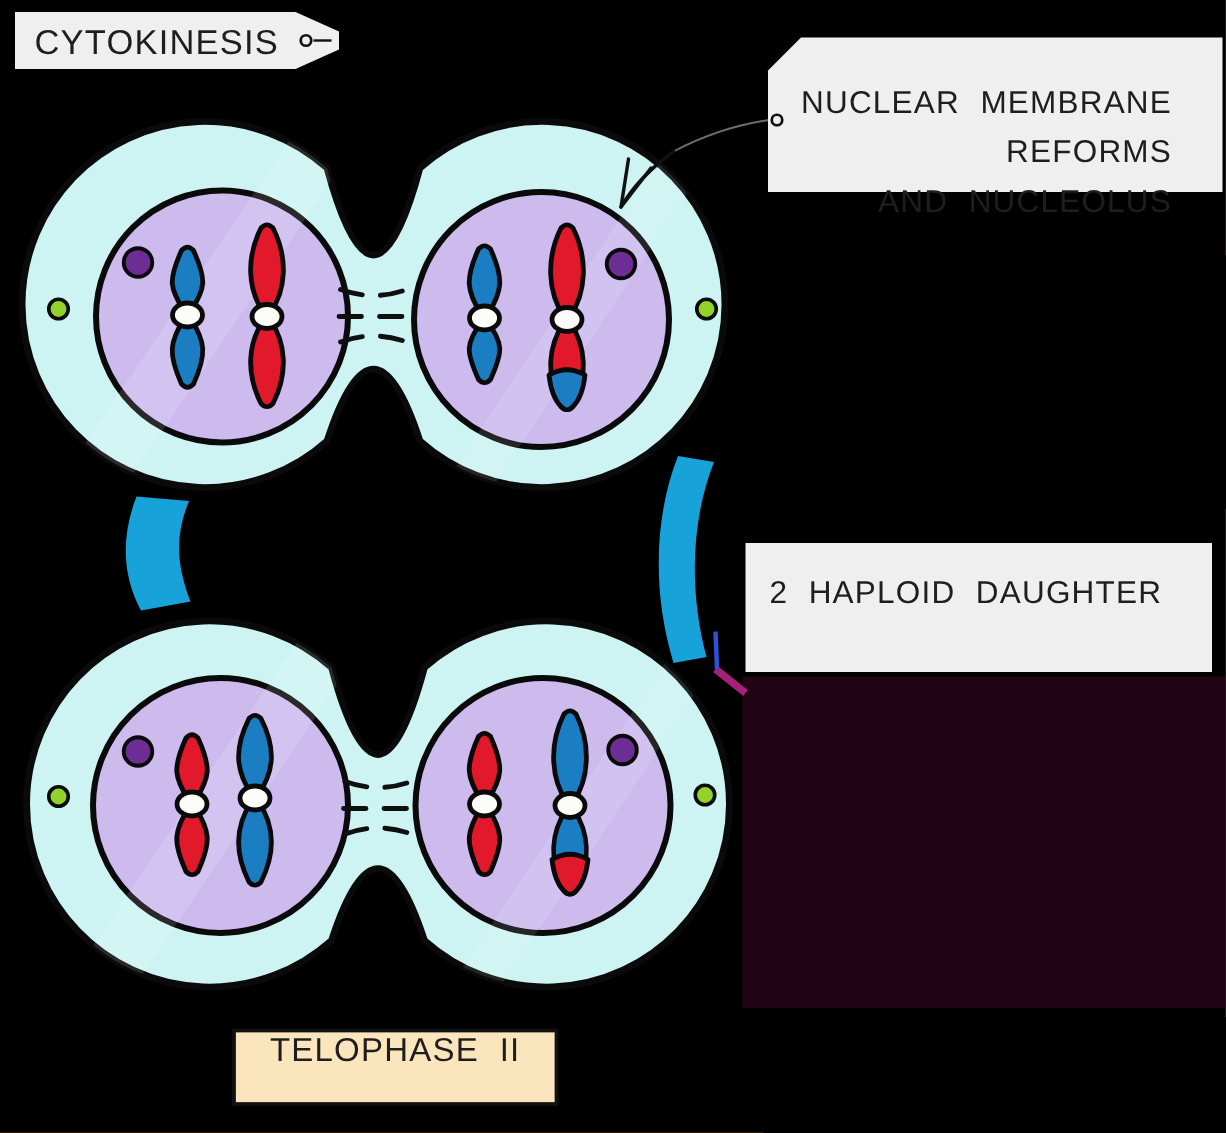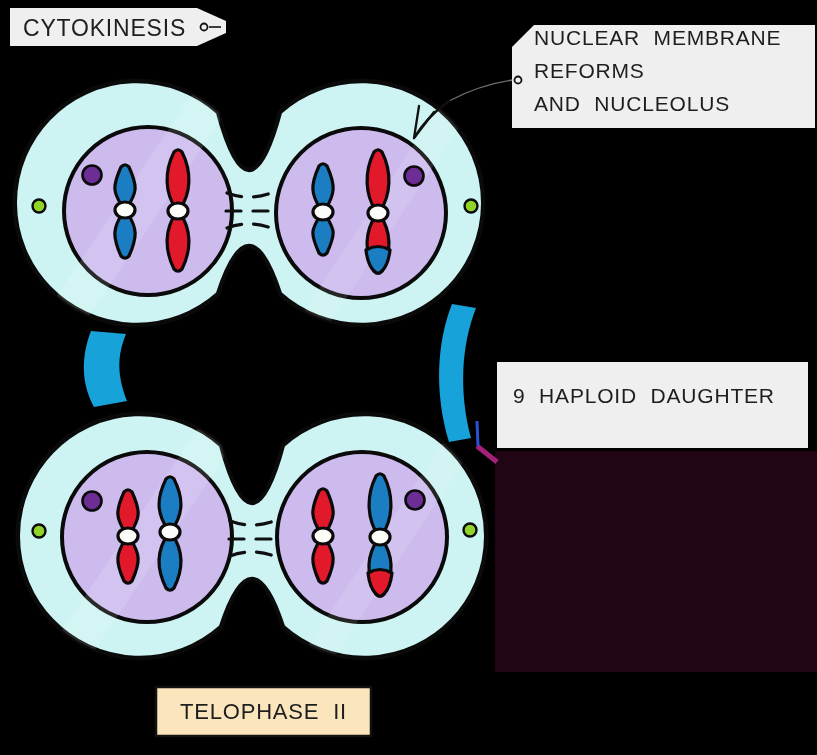--- a/index.html
+++ b/index.html
@@ -1,24 +1,24 @@
 <!DOCTYPE html>
 <html><head>
 <meta charset="utf-8">
 <style>
   html,body{margin:0;padding:0;background:#000;}
   .stage{position:relative;width:817px;height:755px;background:#f97316;overflow:hidden;
          font-family:"Liberation Sans",sans-serif;}
   .lbl{position:absolute;color:#1e1e1e;letter-spacing:0.8px;word-spacing:7px;
        font-family:"Liberation Sans",sans-serif;white-space:nowrap;}
   .lbl-cytokinesis{left:23px;top:15px;font-size:23px;}
-  .lbl-nuclear{left:534px;top:21px;font-size:21px;line-height:33px;}
+  .lbl-nuclear{left:534px;top:52px;font-size:21px;line-height:33px;text-align:right;}
   .lbl-haploid{left:513px;top:378px;font-size:21px;line-height:35px;}
   .lbl-telophase{left:156px;top:687px;width:215px;height:49px;display:flex;
-       align-items:center;justify-content:center;font-size:22px;}
+       justify-content:center;font-size:22px;}
   svg{position:absolute;left:0;top:0;}
 </style>
 </head>
 <body>
 
 <div class="stage">
 
 <svg width="817" height="755" viewBox="0 0 817 755">
   <defs>
     <path id="pairOutline" d="M 218,112 A 122,122 0 1 0 218,294 Q 249,198 280,294 A 122,122 0 1 0 280,112 Q 249,228 218,112 Z"></path>
@@ -146,20 +146,20 @@
 
 <div class="lbl lbl-cytokinesis">CYTOKINESIS</div>
 
 <div class="lbl lbl-nuclear">
   <div>NUCLEAR MEMBRANE</div>
   <div>REFORMS</div>
   <div>AND NUCLEOLUS</div>
 </div>
 
 <div class="lbl lbl-haploid">
-  <div>9 HAPLOID DAUGHTER</div>
+  <div>2 HAPLOID DAUGHTER</div>
 </div>
 
 <div class="lbl lbl-telophase">
   <span>TELOPHASE II</span>
 </div>
 
 </div>
 
 </body></html>

